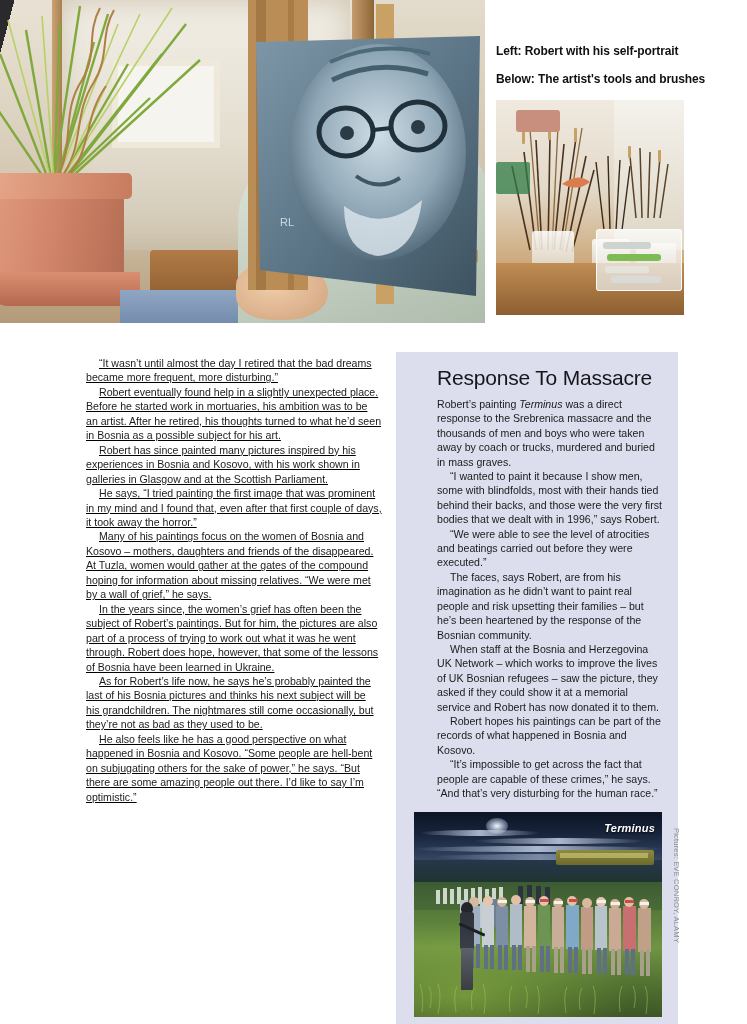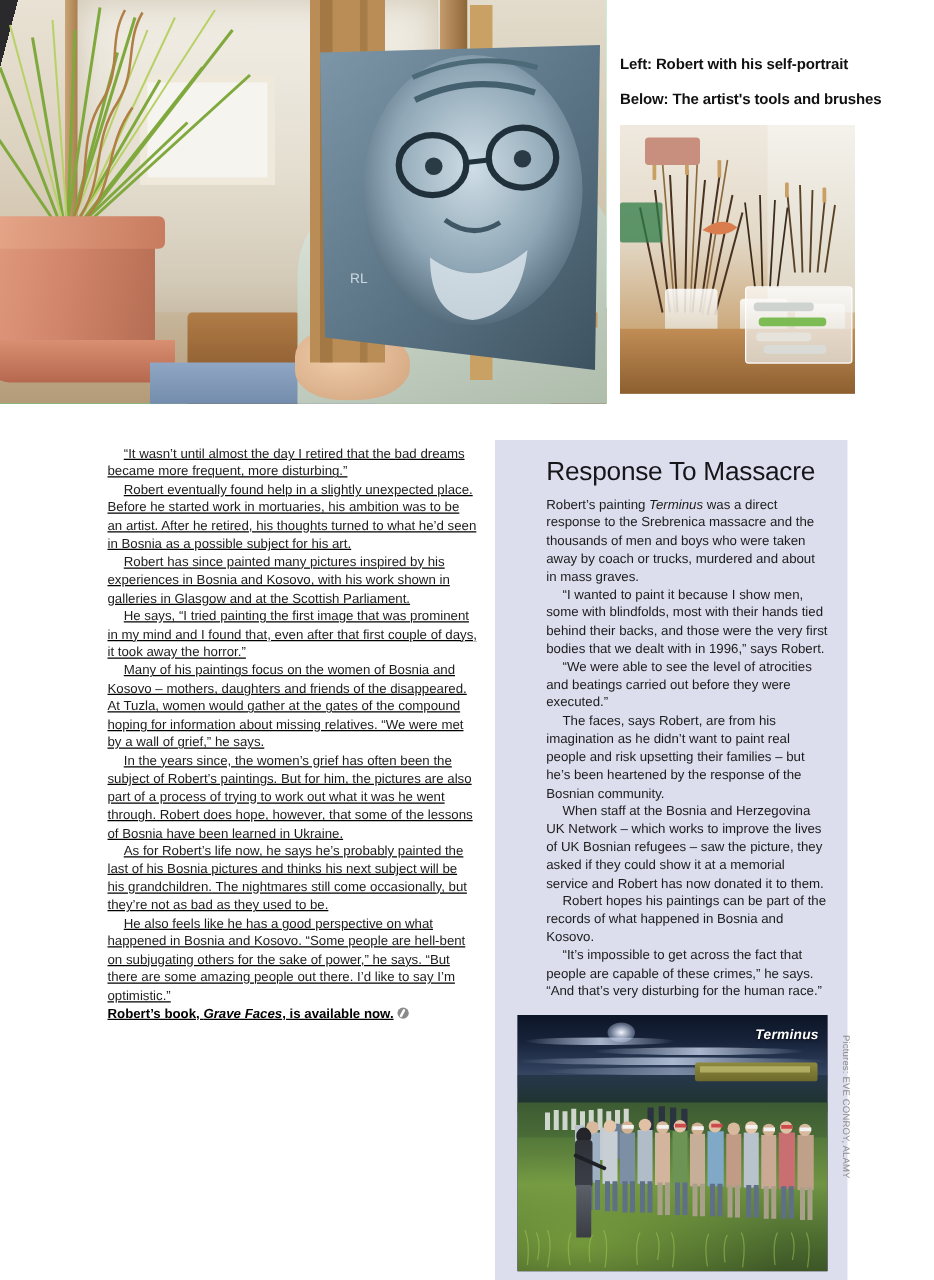--- a/index.html
+++ b/index.html
@@ -13,21 +13,21 @@
     position: relative;
   }
 
   .page { position: relative; width: 747px; height: 1024px; background: #fff; }
 
   
   .photo-band { position: absolute; left: 0; top: 0; width: 747px; height: 330px; }
 
   .photo-portrait {
     position: absolute; left: 0; top: 0; width: 485px; height: 323px;
-    overflow: hidden; background: #22c55e;
+    overflow: hidden; background: #bef264;
   }
   .photo-brushes {
     position: absolute; left: 496px; top: 100px; width: 188px; height: 215px;
     overflow: hidden; background: #b3a894;
   }
 
   
   .pp-bg {
     position: absolute; inset: 0;
     background:
@@ -425,27 +425,26 @@
 
   <div class="main-col">
     <p class="body-p first">“It wasn’t until almost the day I retired that the bad dreams became more frequent, more disturbing.”</p>
     <p class="body-p">Robert eventually found help in a slightly unexpected place. Before he started work in mortuaries, his ambition was to be an artist. After he retired, his thoughts turned to what he’d seen in Bosnia as a possible subject for his art.</p>
     <p class="body-p">Robert has since painted many pictures inspired by his experiences in Bosnia and Kosovo, with his work shown in galleries in Glasgow and at the Scottish Parliament.</p>
     <p class="body-p">He says, “I tried painting the first image that was prominent in my mind and I found that, even after that first couple of days, it took away the horror.”</p>
     <p class="body-p">Many of his paintings focus on the women of Bosnia and Kosovo – mothers, daughters and friends of the disappeared. At Tuzla, women would gather at the gates of the compound hoping for information about missing relatives. “We were met by a wall of grief,” he says.</p>
     <p class="body-p">In the years since, the women’s grief has often been the subject of Robert’s paintings. But for him, the pictures are also part of a process of trying to work out what it was he went through. Robert does hope, however, that some of the lessons of Bosnia have been learned in Ukraine.</p>
     <p class="body-p">As for Robert’s life now, he says he’s probably painted the last of his Bosnia pictures and thinks his next subject will be his grandchildren. The nightmares still come occasionally, but they’re not as bad as they used to be.</p>
     <p class="body-p">He also feels like he has a good perspective on what happened in Bosnia and Kosovo. “Some people are hell-bent on subjugating others for the sake of power,” he says. “But there are some amazing people out there. I’d like to say I’m optimistic.”</p>
-    <p class="signoff"><span>Robert’s book, </span><span class="ital">Grave Faces</span><span>, is available now.</span><span class="endmark"></span></p>
   </div>
 
   <div class="sidebar">
     <div class="sidebar-inner">
       <h2 class="sb-title">Response To Massacre</h2>
-      <p class="sb-p first"><span>Robert’s painting </span><span class="ital">Terminus</span><span> was a direct response to the Srebrenica massacre and the thousands of men and boys who were taken away by coach or trucks, murdered and about in mass graves.</span></p>
+      <p class="sb-p first"><span>Robert’s painting </span><span class="ital">Terminus</span><span> was a direct response to the Srebrenica massacre and the thousands of men and boys who were taken away by coach or trucks, murdered and buried in mass graves.</span></p>
       <p class="sb-p">“I wanted to paint it because I show men, some with blindfolds, most with their hands tied behind their backs, and those were the very first bodies that we dealt with in 1996,” says Robert.</p>
       <p class="sb-p">“We were able to see the level of atrocities and beatings carried out before they were executed.”</p>
       <p class="sb-p">The faces, says Robert, are from his imagination as he didn’t want to paint real people and risk upsetting their families – but he’s been heartened by the response of the Bosnian community.</p>
       <p class="sb-p">When staff at the Bosnia and Herzegovina UK Network – which works to improve the lives of UK Bosnian refugees – saw the picture, they asked if they could show it at a memorial service and Robert has now donated it to them.</p>
       <p class="sb-p">Robert hopes his paintings can be part of the records of what happened in Bosnia and Kosovo.</p>
       <p class="sb-p">“It’s impossible to get across the fact that people are capable of these crimes,” he says. “And that’s very disturbing for the human race.”</p>
     </div>
   </div>
 
   <div class="painting">

